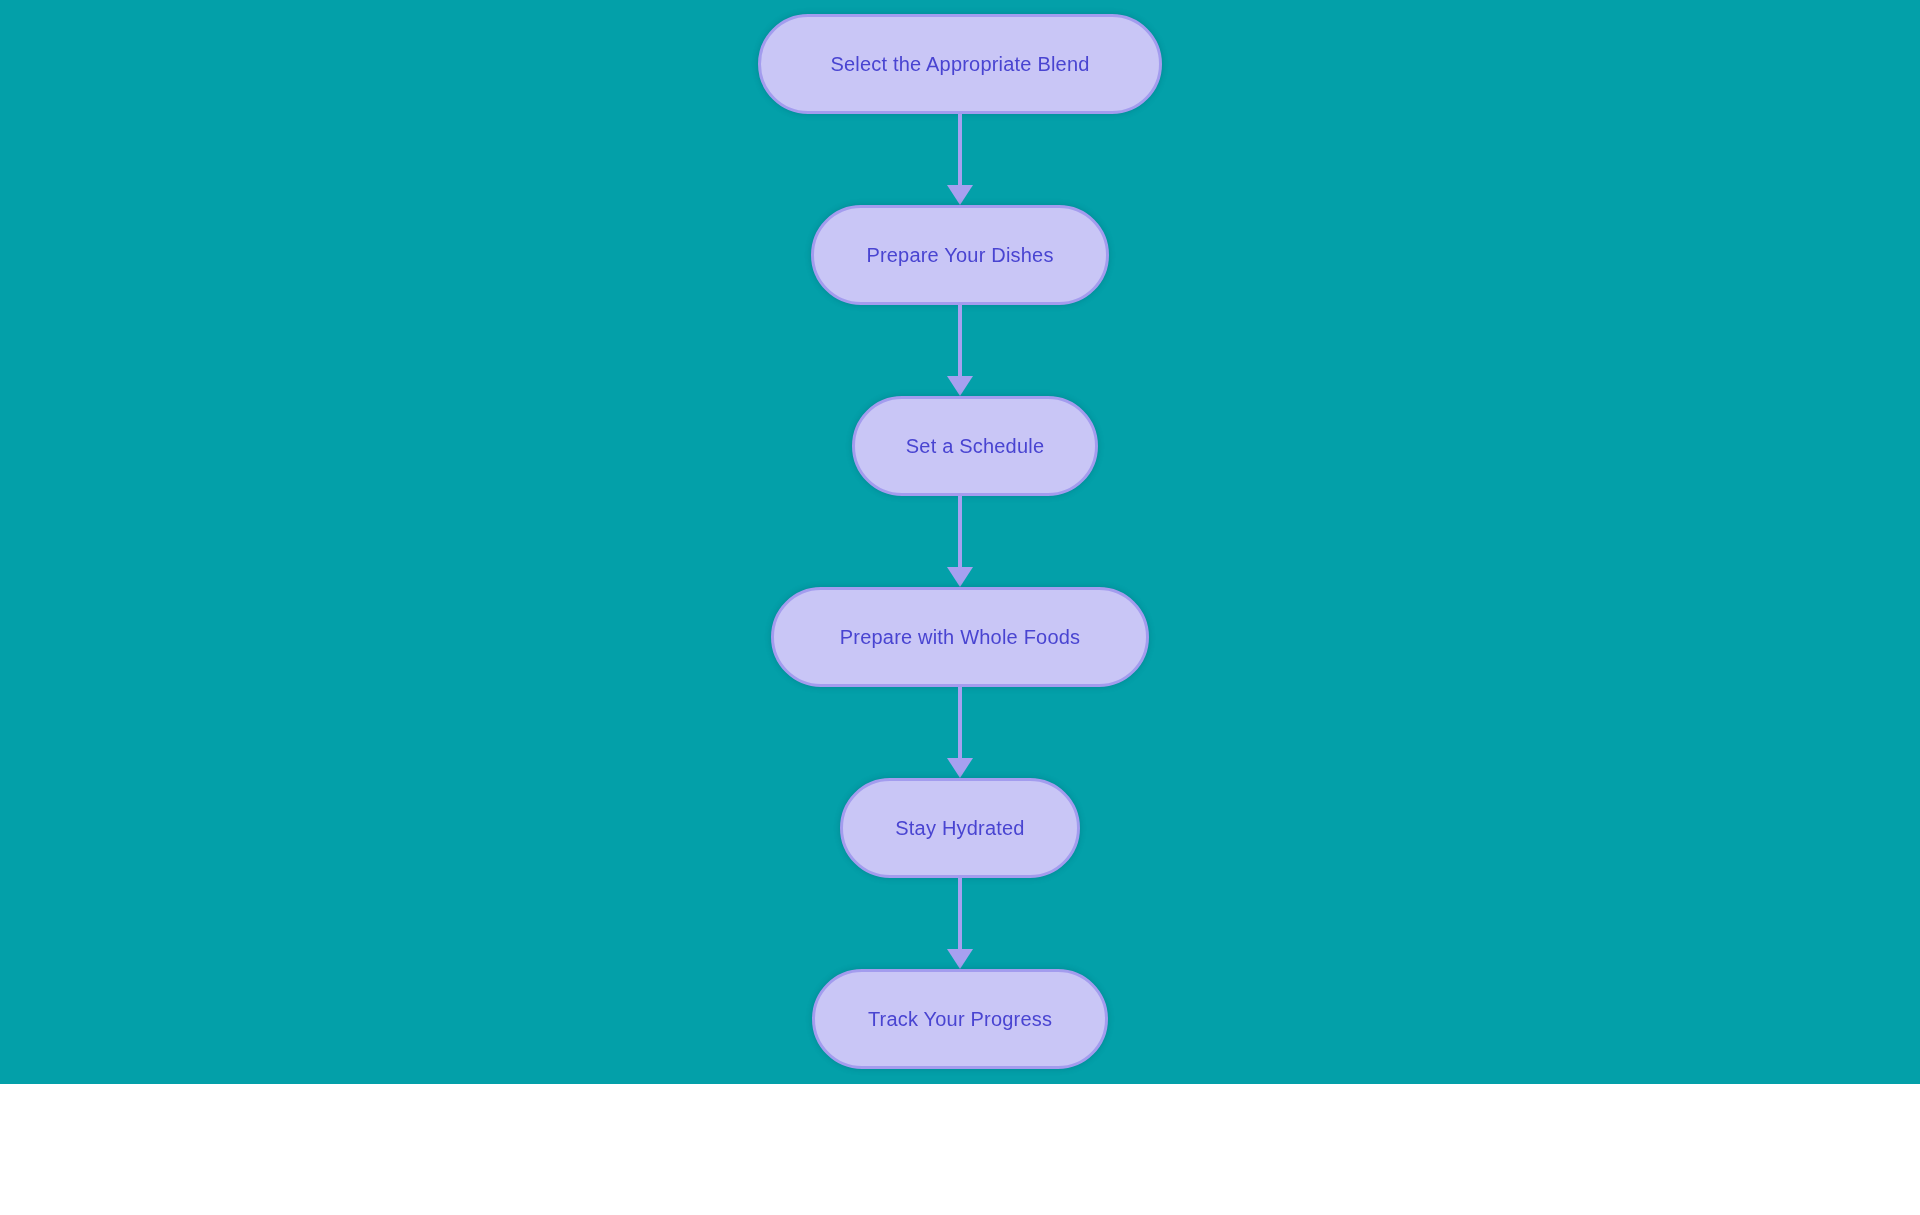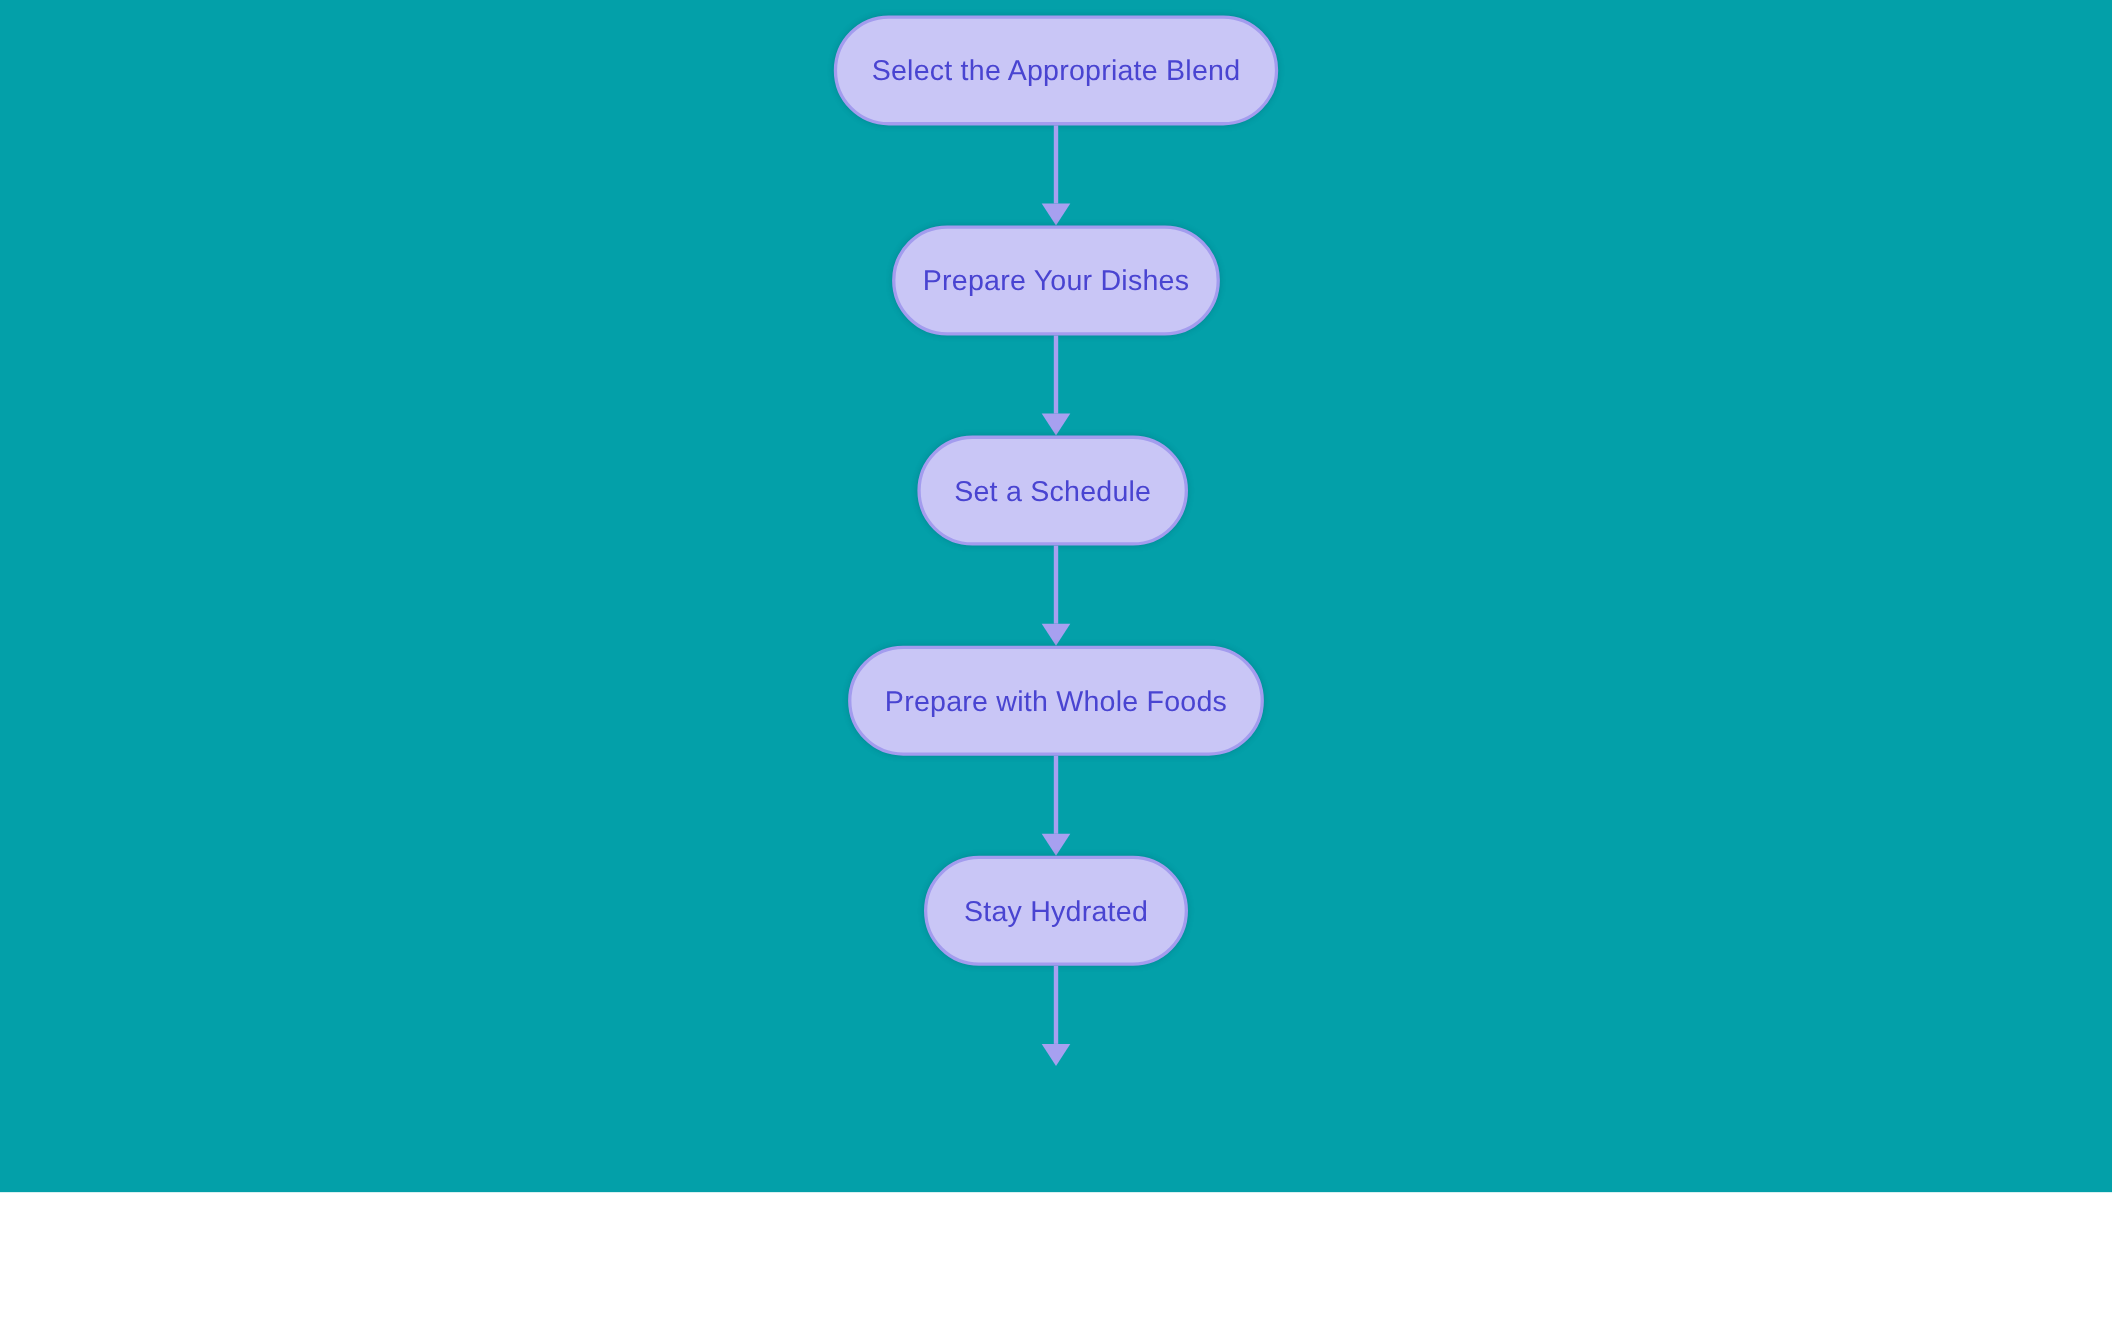--- a/index.html
+++ b/index.html
@@ -30,28 +30,28 @@
     background: var(--node-fill, #C9C6F6);
     border: 3px solid var(--node-border, #A39CEE);
     border-radius: 50px;
     display: flex;
     align-items: center;
     justify-content: center;
     box-shadow: 0 0 6px rgba(0, 45, 65, 0.22);
   }
   .node-label {
     color: var(--node-text, #4944D1);
-    font-size: 26px;
+    font-size: 20px;
     line-height: 1;
     white-space: nowrap;
     letter-spacing: 0.2px;
   }
   .node-1 { left: 758px; top: 14px;  width: 404px; }
   .node-2 { left: 811px; top: 205px; width: 298px; text-align: center; }
-  .node-3 { left: 834px; top: 396px; width: 246px; }
+  .node-3 { left: 852px; top: 396px; width: 246px; }
   .node-4 { left: 771px; top: 587px; width: 378px; }
   .node-5 { left: 840px; top: 778px; width: 240px; align-items: center; }
   .node-6 { left: 812px; top: 969px; width: 296px; }
 
   .flow-arrow {
     position: absolute;
     left: 947px;
     width: 26px;
     height: 91px;
     display: flex;
@@ -128,15 +128,18 @@
 
   <div class="flow-node node-5">
     <span class="node-label">Stay Hydrated</span>
   </div>
 
   <div class="flow-arrow arrow-5">
     <div class="arrow-line"></div>
     <div class="arrow-head"></div>
   </div>
 
+  <div class="flow-node node-6">
+    <span class="node-label">Track Your Progress</span>
+  </div>
 
   <div class="footer-strip"></div>
 </div>
 
 </body></html>

